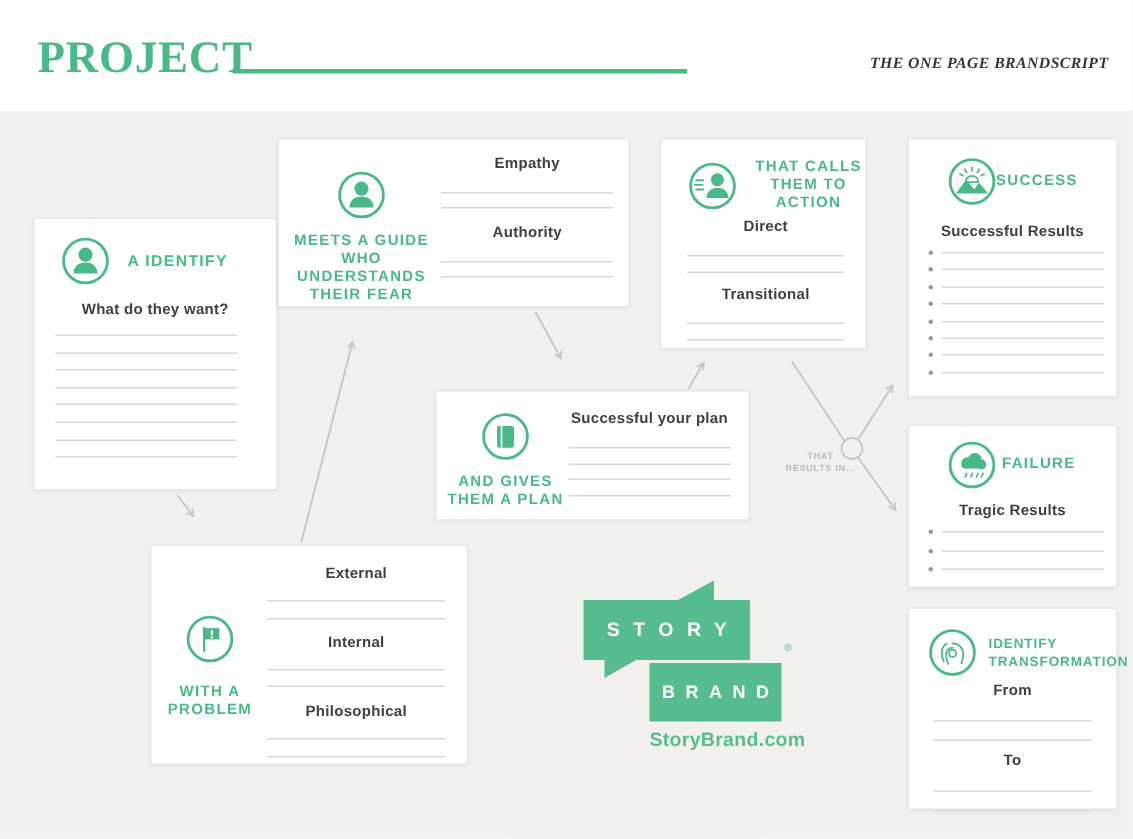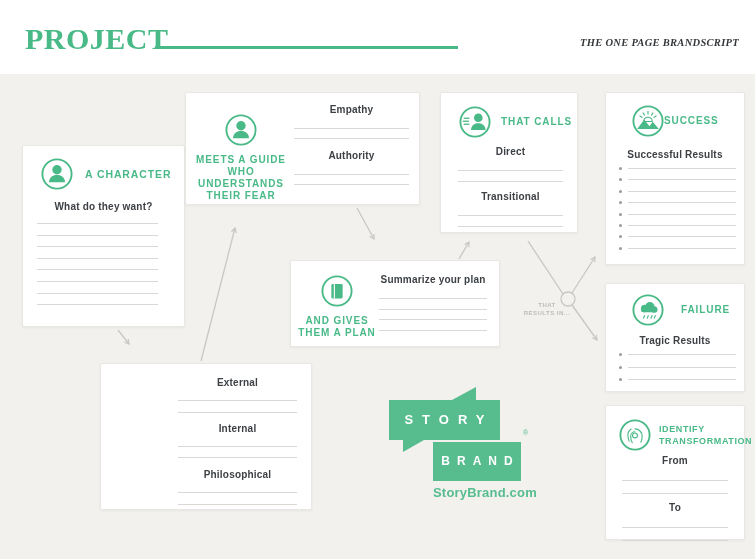--- a/index.html
+++ b/index.html
@@ -84,21 +84,21 @@
     <div>RESULTS IN...</div>
   </div>
 
   <div class="card" style="left:22px;top:145px;width:163px;height:182px;">
     <div class="card-head" style="left:18px;top:12px;gap:12px;">
       <svg class="icon" width="32" height="32" viewBox="0 0 34 34">
         <circle cx="17" cy="17" r="15.5" fill="none" stroke="currentColor" stroke-width="2"></circle>
         <circle cx="17" cy="12.5" r="5" fill="currentColor"></circle>
         <path d="M8.5 25.8 c0-5 3.6-7.8 8.5-7.8 s8.5 2.8 8.5 7.8 z" fill="currentColor"></path>
       </svg>
-      <div class="card-title" style="font-size:10.5px;">A CHARACTER</div>
+      <div class="card-title" style="font-size:10.5px;">A IDENTIFY</div>
     </div>
     <div class="prompt center abs" style="left:0;right:0;top:55px;">What do they want?</div>
     <div class="rules abs" style="left:14px;right:26px;top:77px;--gap:10.6px;">
       <div class="rule"></div>
     <div class="rule"></div>
         <div class="rule"></div>
         <div class="rule"></div>
         <div class="rule"></div>
         <div class="rule"></div>
         <div class="rule"></div>
@@ -140,20 +140,21 @@
         <g stroke="currentColor" stroke-width="1.4">
           <line x1="5" y1="13" x2="11" y2="13"></line>
           <line x1="4" y1="16.2" x2="10.5" y2="16.2"></line>
           <line x1="5" y1="19.4" x2="11" y2="19.4"></line>
         </g>
         <circle cx="20.5" cy="12.5" r="4.6" fill="currentColor"></circle>
         <path d="M12.8 25.5 c0-4.6 3.3-7.2 7.7-7.2 s7.7 2.6 7.7 7.2 z" fill="currentColor"></path>
       </svg>
       <div class="card-title center" style="flex:1;">
         <div>THAT CALLS</div>
+        <div>THEM TO ACTION</div>
       </div>
     </div>
     <div class="abs" style="left:17px;right:14px;top:53px;">
       <div class="field-label center">Direct</div>
       <div class="rules" style="margin-top:13px;--gap:10px;">
         <div class="rule"></div>
       <div class="rule"></div>
         </div>
       <div class="field-label center" style="margin-top:9px;">Transitional</div>
       <div class="rules" style="margin-top:13px;--gap:10px;">
@@ -222,52 +223,65 @@
         <circle cx="17" cy="17" r="15.5" fill="none" stroke="currentColor" stroke-width="2"></circle>
         <rect x="11" y="9.5" width="12" height="15.5" rx="1.5" fill="currentColor"></rect>
         <line x1="14.2" y1="9.5" x2="14.2" y2="25" stroke="#fff" stroke-width="1.2"></line>
       </svg>
       <div class="card-title" style="margin-top:4px;">
         <div>AND GIVES</div>
         <div>THEM A PLAN</div>
       </div>
     </div>
     <div class="abs" style="left:88px;right:12px;top:13px;">
-      <div class="field-label center">Summarize your plan</div>
+      <div class="field-label center">Successful your plan</div>
       <div class="rules" style="margin-top:13px;--gap:9.5px;">
         <div class="rule"></div>
       <div class="rule"></div>
           <div class="rule"></div>
           <div class="rule"></div>
         </div>
     </div>
   </div>
 
   <div class="card" style="left:100px;top:363px;width:212px;height:147px;">
+    <div class="abs" style="left:0;top:46px;width:78px;text-align:center;">
+      <svg class="icon" width="32" height="32" viewBox="0 0 34 34">
+        <circle cx="17" cy="17" r="15.5" fill="none" stroke="currentColor" stroke-width="2"></circle>
+        <line x1="12.8" y1="8.5" x2="12.8" y2="26" stroke="currentColor" stroke-width="1.6"></line>
+        <path d="M12.8 9.3 h10.8 v8 h-10.8 z" fill="currentColor"></path>
+        <rect x="17.5" y="10.9" width="1.6" height="3.4" fill="#fff"></rect>
+        <rect x="17.5" y="15.2" width="1.6" height="1.4" fill="#fff"></rect>
+      </svg>
+      <div class="card-title" style="margin-top:9px;">
+        <div>WITH A</div>
+        <div>PROBLEM</div>
+      </div>
+    </div>
     <div class="abs" style="left:77px;right:14px;top:13px;">
       <div class="field-label center">External</div>
       <div class="rules" style="margin-top:12px;--gap:10.5px;">
         <div class="rule"></div>
       <div class="rule"></div>
         </div>
       <div class="field-label center" style="margin-top:10px;">Internal</div>
       <div class="rules" style="margin-top:12px;--gap:10.5px;">
         <div class="rule"></div>
       <div class="rule"></div>
         </div>
       <div class="field-label center" style="margin-top:11px;">Philosophical</div>
       <div class="rules" style="margin-top:12px;--gap:10.5px;">
         <div class="rule"></div>
       <div class="rule"></div>
         </div>
     </div>
   </div>
 
   <div class="card" style="left:605px;top:283px;width:140px;height:109px;">
-    <div class="card-head" style="left:26px;top:10px;gap:17px;">
+    <div class="card-head" style="left:26px;top:10px;gap:4px;">
       <svg class="icon" width="32" height="32" viewBox="0 0 34 34">
         <circle cx="17" cy="17" r="15.5" fill="none" stroke="currentColor" stroke-width="2"></circle>
         <g fill="currentColor">
           <circle cx="13.5" cy="15.5" r="4"></circle>
           <circle cx="19" cy="13.5" r="5"></circle>
           <circle cx="23.5" cy="16.5" r="3.5"></circle>
           <rect x="9.5" y="14.5" width="17.5" height="5" rx="2.5"></rect>
         </g>
         <g stroke="currentColor" stroke-width="1.2">
           <line x1="13.5" y1="22.5" x2="12" y2="26"></line>

